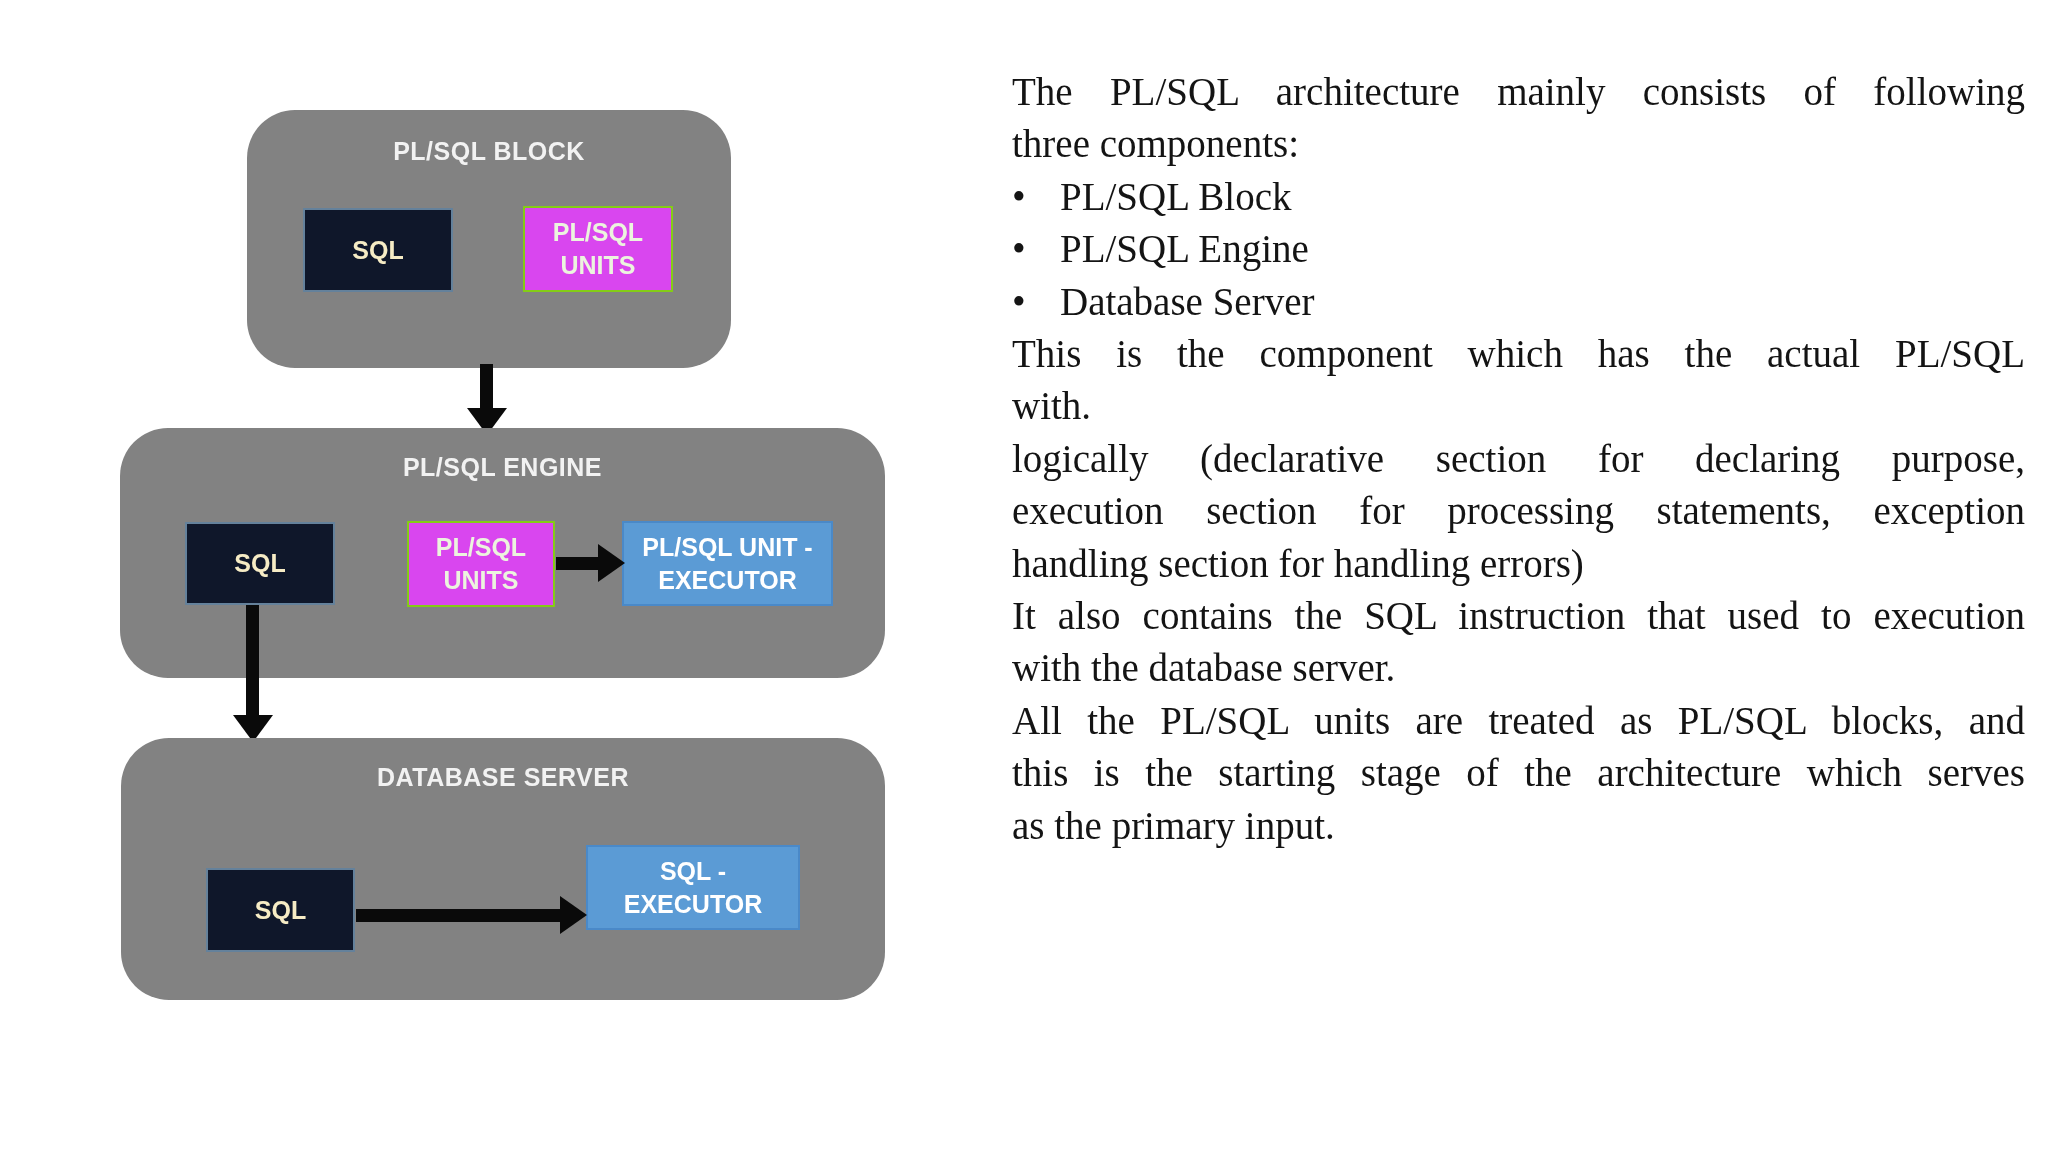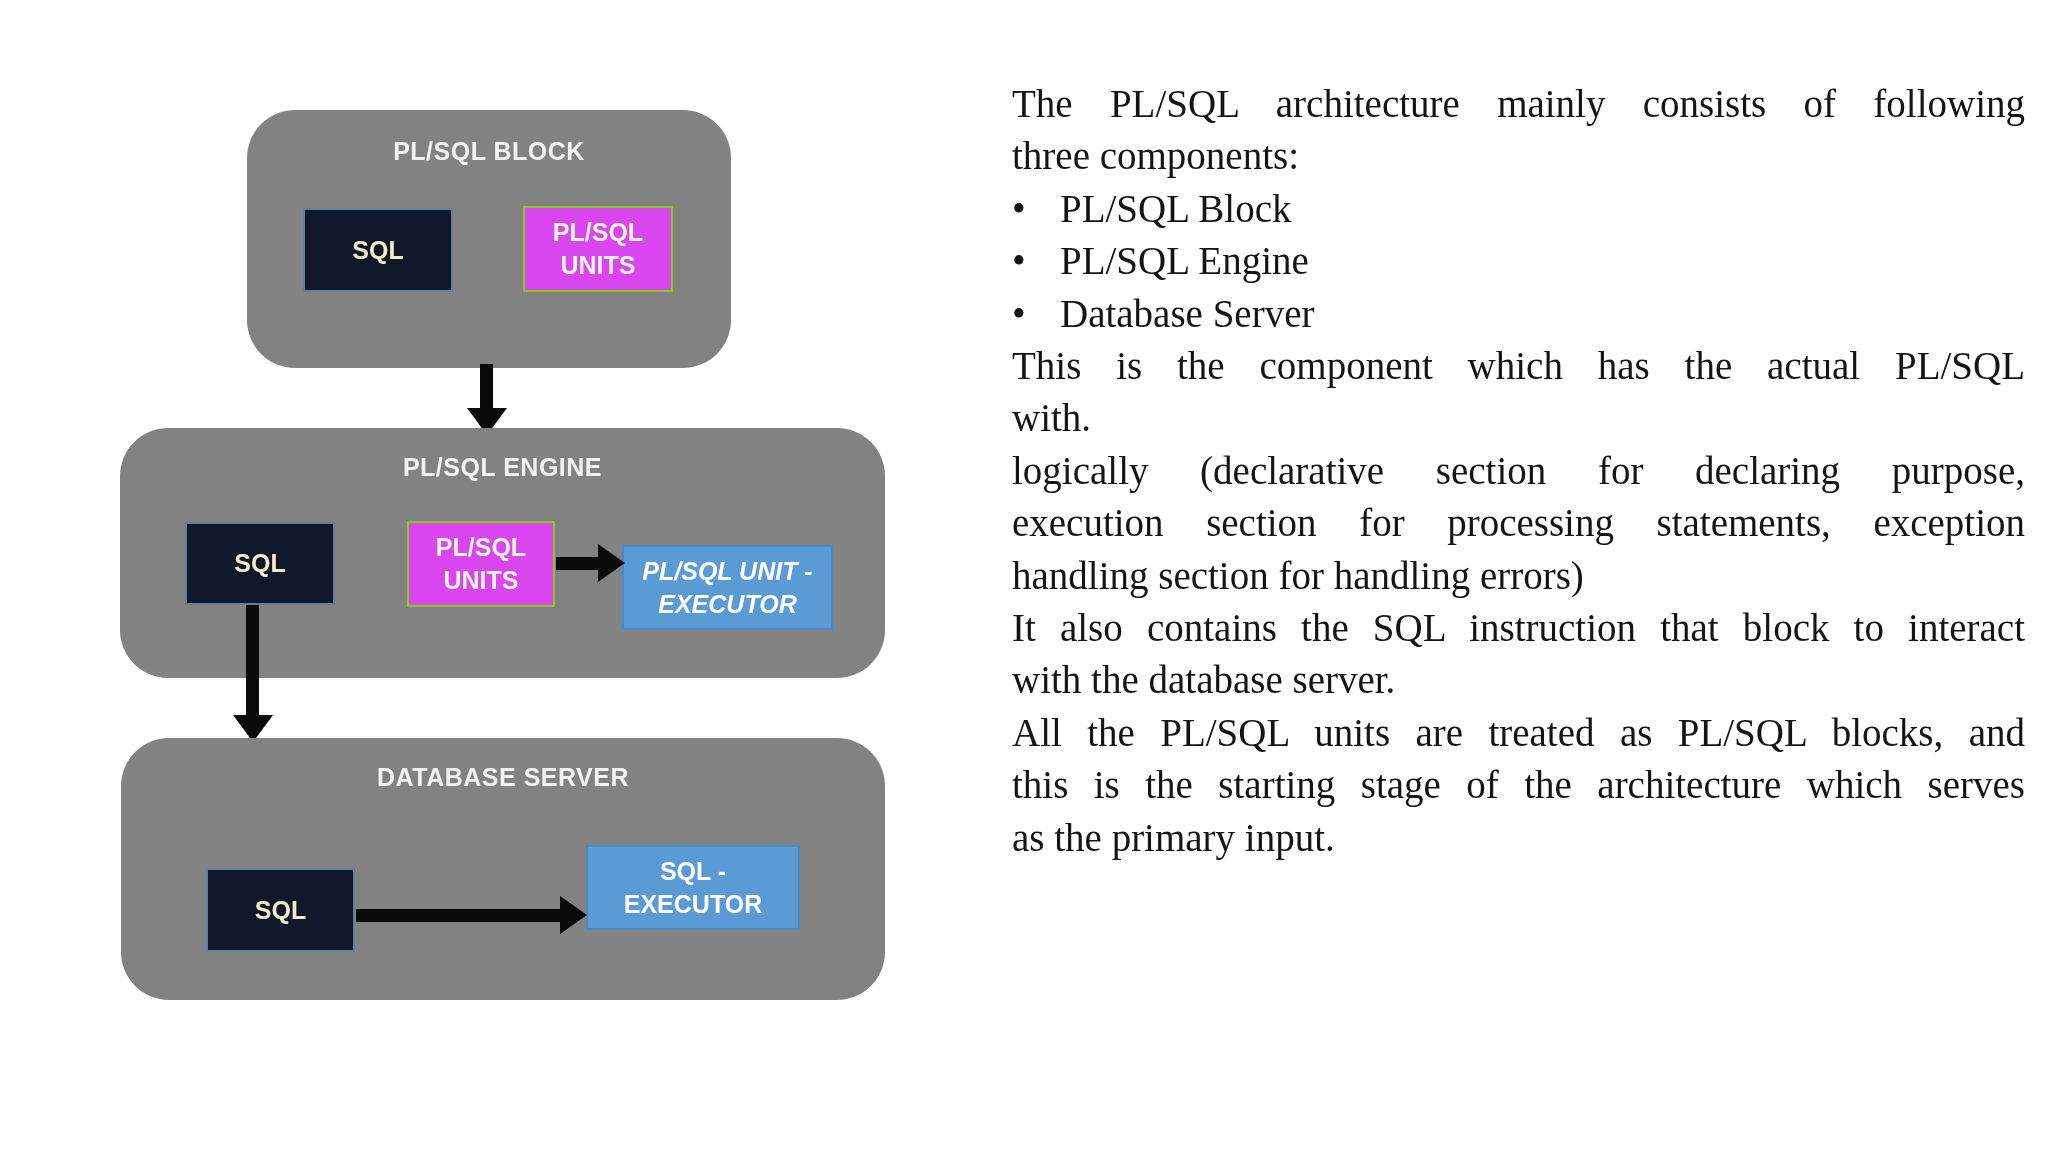--- a/index.html
+++ b/index.html
@@ -62,21 +62,20 @@
   
   .textcol {
     position: absolute;
     left: 1012px;
     top: 66px;
     width: 1013px;
     color: #141414;
     font-family: "Liberation Serif", serif;
     font-size: 39px;
     line-height: 52.4px;
-    margin-top: 12px;
   }
   .tline { width: 100%; }
   .tline.j { text-align: justify; text-align-last: justify; }
   .tline.l { text-align: left; }
   .tline.heading { font-weight: bold; text-align: left; }
   .bullet-line { text-align: left; }
   .bullet-dot { display: inline-block; width: 20px; margin-right: 28px; }
 </style>
 </head>
 <body>
@@ -92,21 +91,21 @@
 
   <div class="shaft" style="left:480px; top:364px; width:13px; height:46px;"></div>
   <div class="head-down" style="left:467px; top:408px;"></div>
 
   <div class="gbox" style="left:120px; top:428px; width:765px; height:250px;">
     <div class="gtitle" style="top:24px;">PL/SQL ENGINE</div>
   </div>
   <div class="sbox gold" style="left:185px; top:522px; width:150px; height:83px;">SQL</div>
   <div class="sbox green" style="left:407px; top:521px; width:148px; height:86px;">PL/SQL
 UNITS</div>
-  <div class="sbox blue" style="left:622px; top:545px; width:211px; height:85px;font-style:italic;">PL/SQL UNIT -
+  <div class="sbox blue" style="left:622px; top:521px; width:211px; height:85px;">PL/SQL UNIT -
 EXECUTOR</div>
 
   <div class="shaft" style="left:556px; top:557px; width:42px; height:13px;"></div>
   <div class="head-right" style="left:598px; top:544px;"></div>
 
   <div class="shaft" style="left:246px; top:605px; width:13px; height:110px;"></div>
   <div class="head-down" style="left:233px; top:715px;"></div>
 
   <div class="gbox" style="left:121px; top:738px; width:764px; height:262px;">
     <div class="gtitle" style="top:24px;">DATABASE SERVER</div>
@@ -132,21 +131,21 @@
     </div>
 
 
     <div class="tline j">This is the component which has the actual PL/SQL</div>
     <div class="tline l">with.</div>
 
     <div class="tline j">logically (declarative section for declaring purpose,</div>
     <div class="tline j">execution section for processing statements, exception</div>
     <div class="tline l">handling section for handling errors)</div>
 
-    <div class="tline j">It also contains the SQL instruction that block to interact</div>
+    <div class="tline j">It also contains the SQL instruction that used to execution</div>
     <div class="tline l">with the database server.</div>
 
     <div class="tline j">All the PL/SQL units are treated as PL/SQL blocks, and</div>
     <div class="tline j">this is the starting stage of the architecture which serves</div>
     <div class="tline l">as the primary input.</div>
   </div>
 
 </div>
 
 </body></html>

